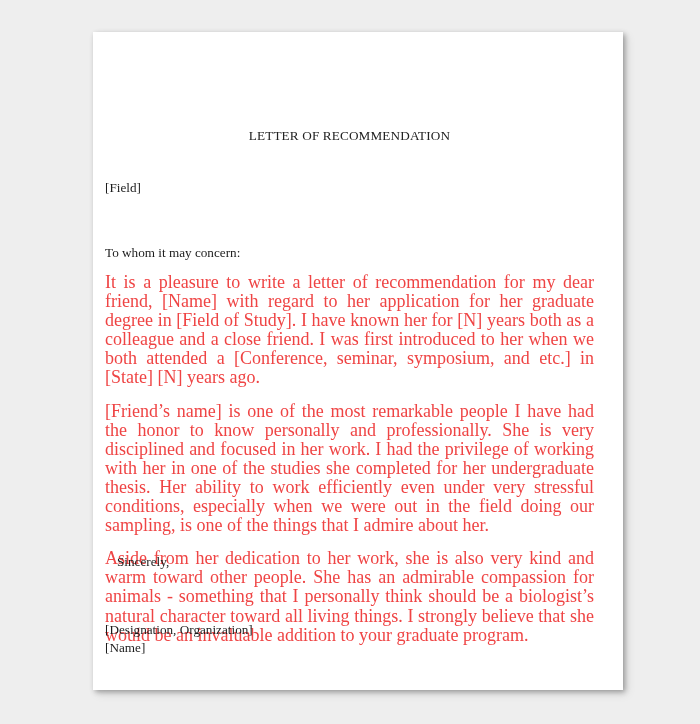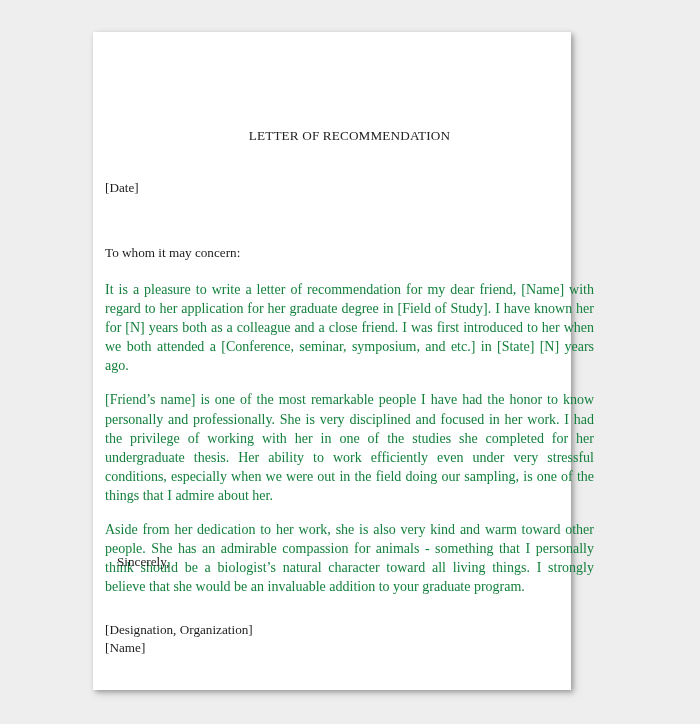--- a/index.html
+++ b/index.html
@@ -17,21 +17,21 @@
   .page-stage {
     position: relative;
     width: 700px;
     height: 724px;
   }
 
   .document-page {
     position: absolute;
     left: 93px;
     top: 32px;
-    width: 478px;
+    width: 530px;
     height: 658px;
     background: #ffffff;
     box-shadow: 2px 2px 5px rgba(0,0,0,0.30),
                 4px 4px 9px rgba(0,0,0,0.10);
     box-sizing: border-box;
     padding: 8px;
   }
 
   .page-inner {
     position: absolute;
@@ -70,26 +70,26 @@
   }
 
   .body-block {
     position: absolute;
     top: 233px;
     left: 0;
     width: 489px;
   }
 
   .body-para {
-    font-size: 14px;
+    font-size: 18px;
     line-height: 19.1px;
-    color: #15803d;
+    color: #ef4444;
     text-align: justify;
     text-justify: inter-word;
-    margin: 15px 0 14px 0;
+    margin: 8px 0 14px 0;
   }
   .body-para:last-child {
     margin-bottom: 0;
   }
 
   .closing {
     position: absolute;
     top: 522px;
     left: 12px;
     font-size: 13.2px;
@@ -111,21 +111,21 @@
 </head>
 <body>
 
 <div class="page-stage">
 
   <div class="document-page">
     <div class="page-inner">
 
       <div class="doc-title">LETTER OF RECOMMENDATION</div>
 
-      <div class="date-line">[Date]</div>
+      <div class="date-line">[Field]</div>
 
       <div class="salutation">To whom it may concern:</div>
 
       <div class="body-block">
         <p class="body-para">It is a pleasure to write a letter of recommendation for my dear friend, [Name] with regard to her application for her graduate degree in [Field of Study]. I have known her for [N] years both as a colleague and a close friend. I was first introduced to her when we both attended a [Conference, seminar, symposium, and etc.] in [State] [N] years ago.</p>
         <p class="body-para">[Friend’s name] is one of the most remarkable people I have had the honor to know personally and professionally. She is very disciplined and focused in her work. I had the privilege of working with her in one of the studies she completed for her undergraduate thesis. Her ability to work efficiently even under very stressful conditions, especially when we were out in the field doing our sampling, is one of the things that I admire about her.</p>
         <p class="body-para">Aside from her dedication to her work, she is also very kind and warm toward other people. She has an admirable compassion for animals - something that I personally think should be a biologist’s natural character toward all living things. I strongly believe that she would be an invaluable addition to your graduate program.</p>
       </div>
 
       <div class="closing">Sincerely,</div>

